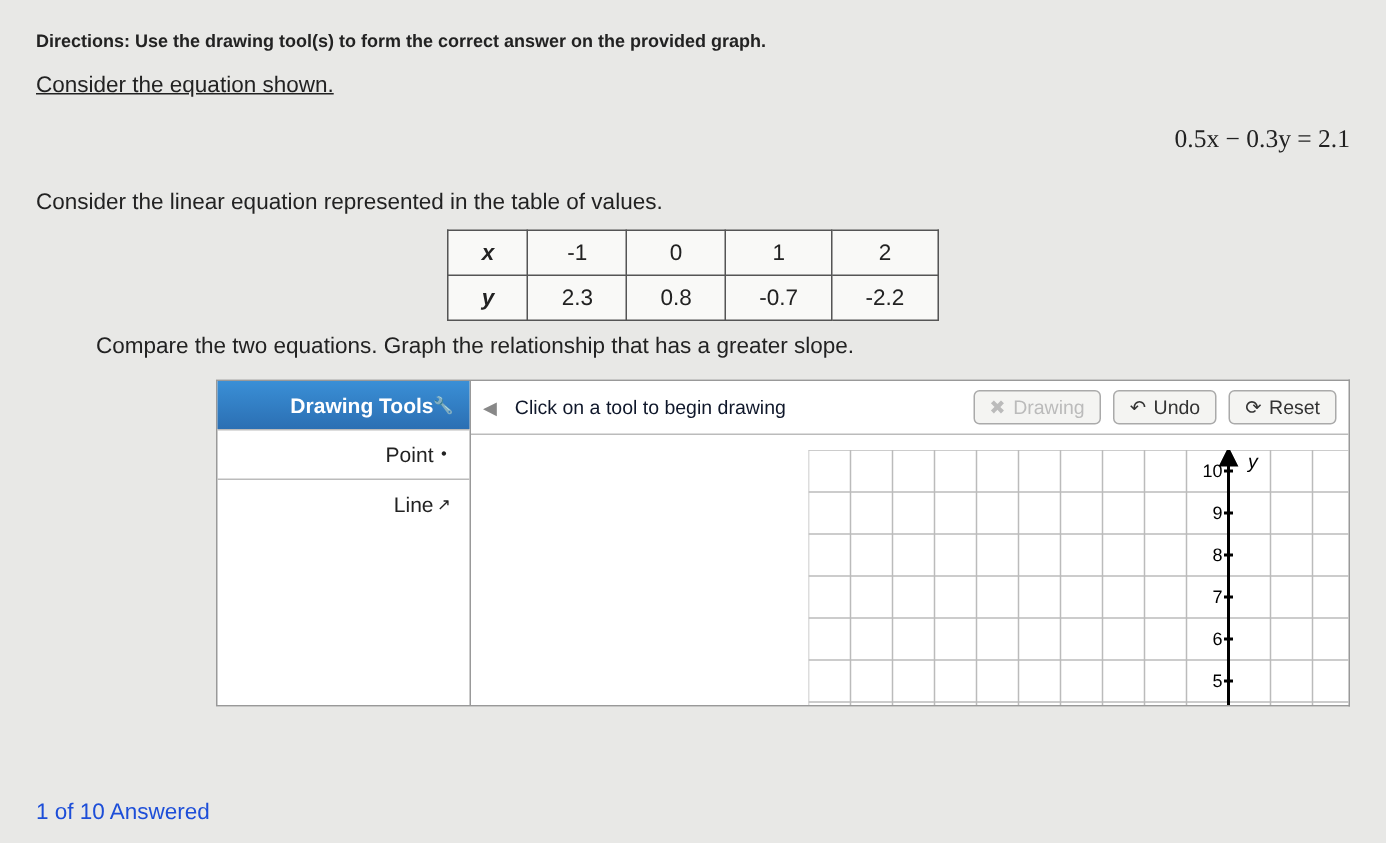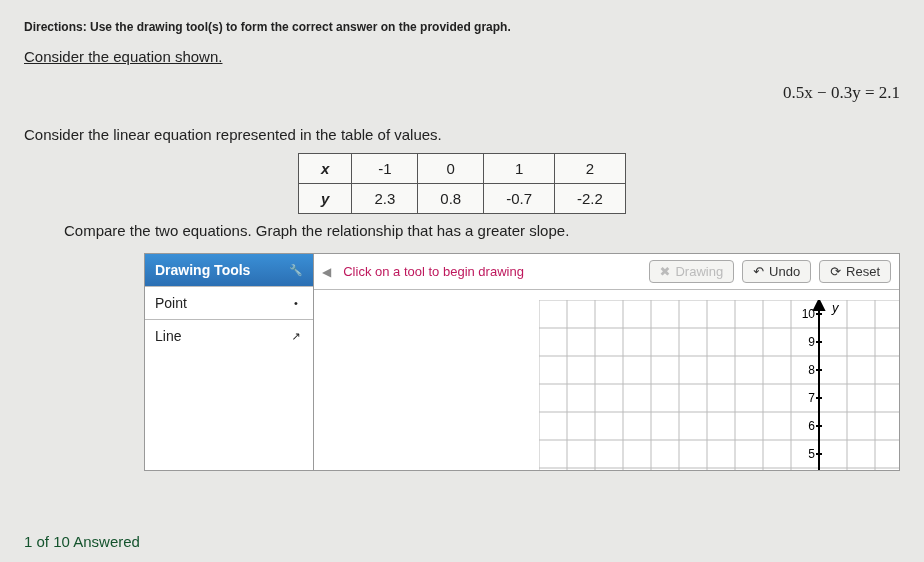--- a/index.html
+++ b/index.html
@@ -17,38 +17,38 @@
     .consider { font-size: 15px; margin-bottom: 18px; text-decoration: underline; }
     .equation { text-align: right; font-size: 17px; font-family: 'Times New Roman', serif; margin-bottom: 23px; }
     .consider2 { font-size: 15px; margin-bottom: 10px; }
     .vtable { border-collapse: collapse; margin: 0 auto 8px; }
     .vtable td { border: 1px solid #555; padding: 6px 22px; text-align: center; font-size: 15px; background: #f9f9f7; }
     .vtable td.hcell { font-weight: bold; font-style: italic; }
     .compare { font-size: 15px; margin-bottom: 14px; margin-left: 40px; }
 
     .canvas-wrap { display: flex; margin-left: 120px; gap: 0; }
     .tools { width: 170px; border: 1px solid #999; background: #fff; }
-    .tool-row { display: flex; align-items: center; justify-content: space-between; padding: 8px 10px; border-bottom: 1px solid #bbb; font-size: 14px; }
+    .tool-row { display: flex; align-items: center; justify-content: flex-end; padding: 8px 10px; border-bottom: 1px solid #bbb; font-size: 14px; }
     .tool-header { background: linear-gradient(#3a8fd6, #2b6fb3); color: #fff; font-weight: bold; }
     .tool-ico { width: 14px; height: 14px; display: inline-flex; align-items: center; justify-content: center; font-size: 11px; }
 
     .drawing-area { flex: 1; border: 1px solid #999; background: #fff; padding: 0; border-left: none; position: relative; }
     .topbar { display: flex; align-items: center; border-bottom: 1px solid #bbb; padding: 6px 8px; font-size: 13px; color: #555; gap: 8px; }
     .caret { color: #888; font-size: 12px; margin-right: 4px; }
-    .hint { color: #be185d; }
+    .hint { color: #0f172a; }
     .topbar-spacer { flex: 1; }
     .btn { border: 1px solid #aaa; border-radius: 4px; padding: 3px 10px; font-size: 13px; background: #f4f4f2; color: #333; display: inline-flex; align-items: center; gap: 5px; cursor: pointer; }
     .btn.delete { color: #bbb; }
     .btn-ico { font-size: 13px; line-height: 1; }
 
     .graph { position: relative; height: 180px; overflow: hidden; }
     .grid { position: absolute; left: 50%; top: 10px; transform: translateX(-68px); }
     .grid svg { display: block; }
 
-    .footer { position: absolute; left: 24px; bottom: 12px; font-size: 15px; color: #14532d; }
+    .footer { position: absolute; left: 24px; bottom: 12px; font-size: 15px; color: #1d4ed8; }
   </style>
 </head>
 <body>
 
 <div class="directions">Directions: Use the drawing tool(s) to form the correct answer on the provided graph.</div>
 <div class="consider">Consider the equation shown.</div>
 <div class="equation">0.5x − 0.3y = 2.1</div>
 <div class="consider2">Consider the linear equation represented in the table of values.</div>
 
 <table class="vtable">

